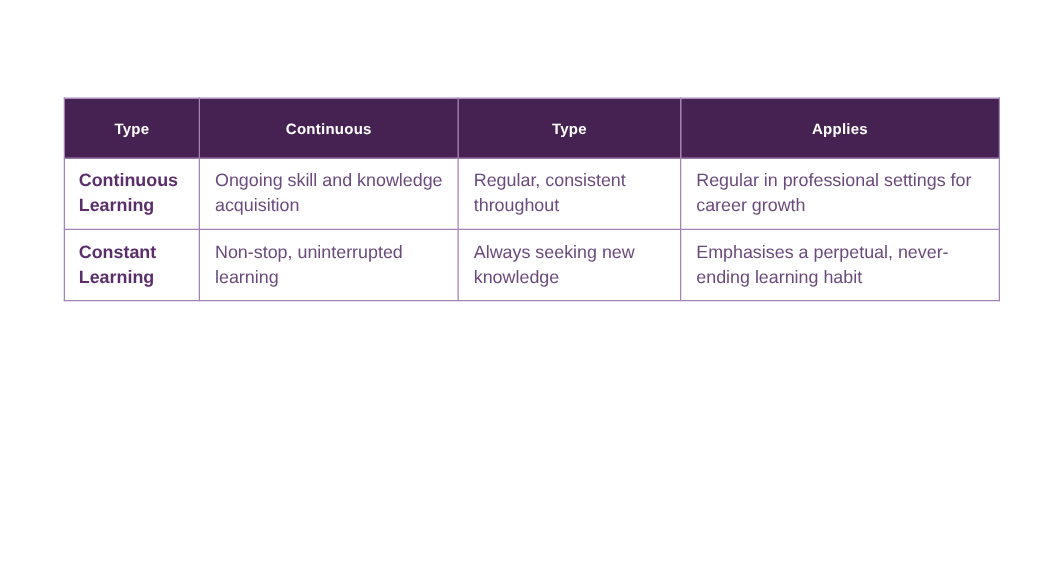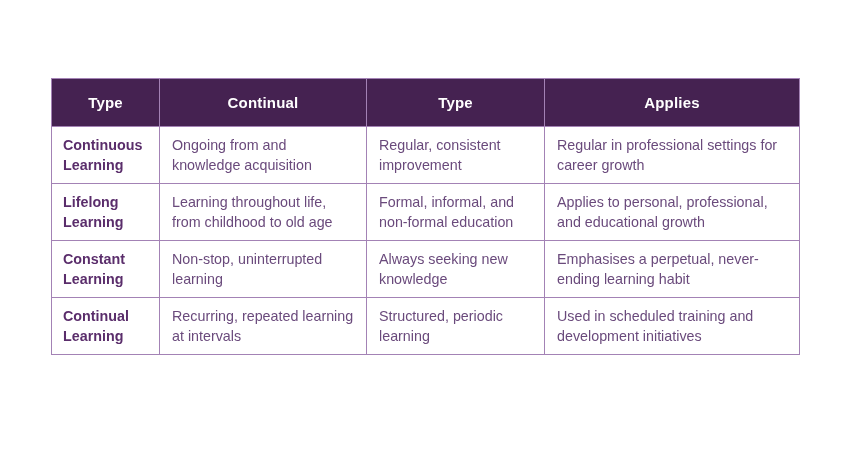--- a/index.html
+++ b/index.html
@@ -39,21 +39,21 @@
   table.comparison td {
     border: 1px solid #a382b5;
     vertical-align: middle;
     box-sizing: border-box;
   }
 
   
   thead th {
     background: #452251;
     color: #ffffff;
-    font-size: 15px;
+    font-size: 12px;
     font-weight: bold;
     text-align: center;
     height: 48px;
     padding: 4px 6px;
     border-color: #8b6a9c;
     letter-spacing: 0.2px;
   }
 
   
   tbody td {
@@ -85,46 +85,34 @@
     <table class="comparison">
       <colgroup>
         <col class="c-type">
         <col class="c-definition">
         <col class="c-focus">
         <col class="c-context">
       </colgroup>
       <thead>
         <tr>
           <th>Type</th>
-          <th>Continual</th>
+          <th>Continuous</th>
           <th>Type</th>
           <th>Applies</th>
         </tr>
       </thead>
       <tbody>
         <tr>
           <td class="type-cell">Continuous Learning</td>
-          <td>Ongoing from and knowledge acquisition</td>
-          <td>Regular, consistent improvement</td>
+          <td>Ongoing skill and knowledge acquisition</td>
+          <td>Regular, consistent throughout</td>
           <td>Regular in professional settings for career growth</td>
-        </tr>
-        <tr>
-          <td class="type-cell">Lifelong Learning</td>
-          <td>Learning throughout life, from childhood to old age</td>
-          <td>Formal, informal, and non-formal education</td>
-          <td>Applies to personal, professional, and educational growth</td>
         </tr>
         <tr>
           <td class="type-cell">Constant Learning</td>
           <td>Non-stop, uninterrupted learning</td>
           <td>Always seeking new knowledge</td>
           <td>Emphasises a perpetual, never-ending learning habit</td>
         </tr>
-        <tr>
-          <td class="type-cell">Continual Learning</td>
-          <td>Recurring, repeated learning at intervals</td>
-          <td>Structured, periodic learning</td>
-          <td>Used in scheduled training and development initiatives</td>
-        </tr>
       </tbody>
     </table>
   </div>
 </div>
 
 </body></html>

